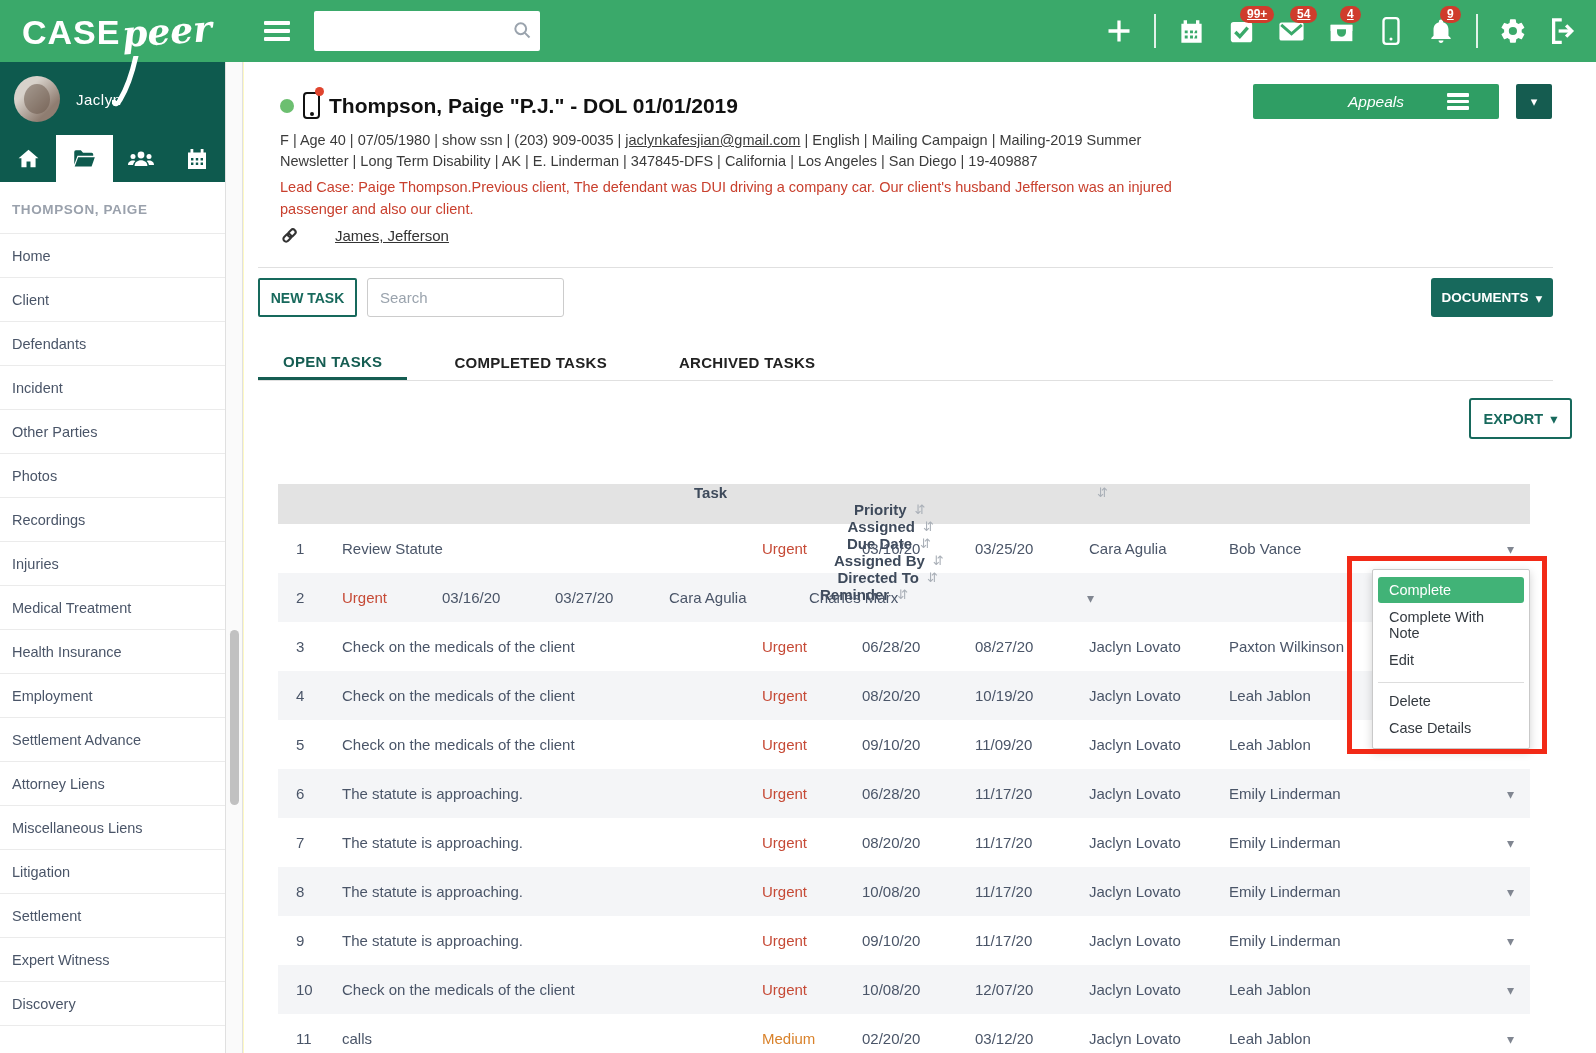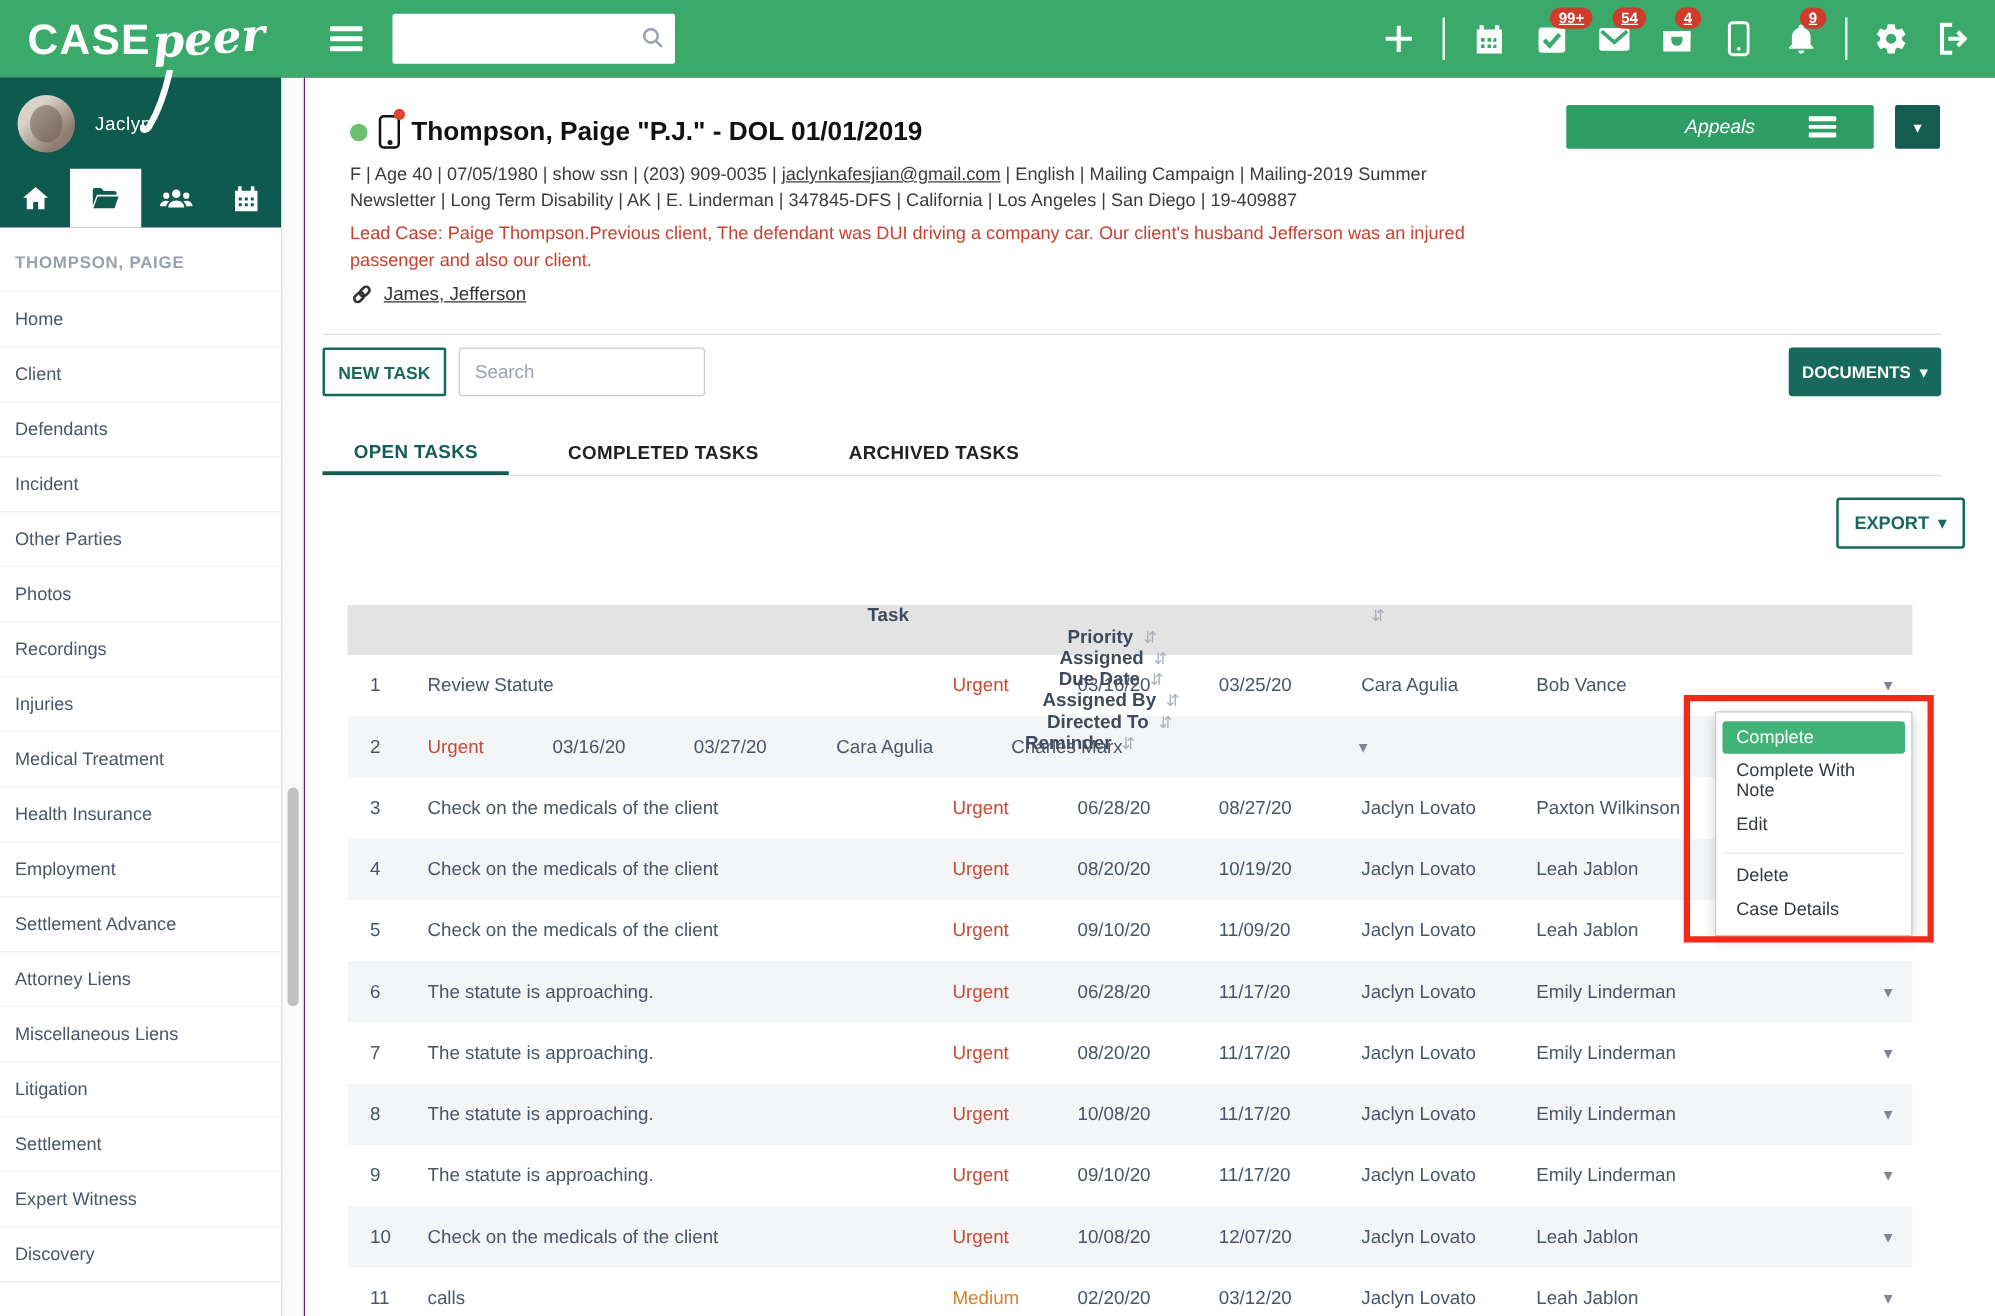--- a/index.html
+++ b/index.html
@@ -1,18 +1,18 @@
 <!DOCTYPE html>
 <html><head>
 <meta charset="utf-8">
 <style>
   * { margin:0; padding:0; box-sizing:border-box; }
   html,body { width:1596px; height:1053px; overflow:hidden; background:#fff;
     font-family:"Liberation Sans","DejaVu Sans",sans-serif; }
-  #app { position:relative; width:1596px; height:1053px; overflow:hidden; background:#701a75; }
+  #app { position:relative; width:1596px; height:1053px; overflow:hidden; background:#fef9c3; }
 
   
   .topbar { position:absolute; left:0; top:0; width:1596px; height:62px; background:#3aa96a; z-index:30; display:flex; align-items:center; }
   .logo { margin-left:22px; display:flex; align-items:baseline; color:#fff; cursor:pointer; }
   .logo-case { font-size:34px; font-weight:700; letter-spacing:1px; }
   .logo-peer { font-size:36px; font-style:italic; font-weight:700; font-family:"DejaVu Serif",serif; margin-left:2px; transform:rotate(-4deg); }
   .logo-tail { position:absolute; left:112px; top:56px; z-index:35; pointer-events:none; }
   .burger { margin-left:52px; width:26px; cursor:pointer; }
   .burger span { display:block; height:4px; background:#fff; border-radius:1px; margin:4px 0; }
   .hsearch { position:relative; margin-left:24px; width:226px; height:40px; background:#fff; border-radius:2px; }
@@ -57,21 +57,21 @@
   .case-actions { position:absolute; right:44px; top:22px; display:flex; }
   .appeals-btn { width:246px; height:35px; background:#2f9e64; color:#fff; display:flex; align-items:center; justify-content:center;
     font-size:15.5px; font-style:italic; cursor:pointer; position:relative; border-radius:2px; }
   .appeals-burger { position:absolute; right:30px; width:22px; }
   .appeals-burger span { display:block; height:3.5px; background:#fff; border-radius:1px; margin:3px 0; }
   .caret-btn { width:36px; height:35px; background:#155c50; color:#fff; margin-left:17px; display:flex; align-items:center;
     justify-content:center; font-size:13px; cursor:pointer; border-radius:2px; }
   .details { position:absolute; left:36px; top:68px; width:925px; font-size:14.5px; color:#3b3b3b; line-height:21px; }
   .details a { color:#3b3b3b; text-decoration:underline; cursor:pointer; }
   .lead-note { position:absolute; left:36px; top:114px; width:905px; font-size:14.5px; color:#c9402e; line-height:22px; }
-  .related { position:absolute; left:36px; top:164px; display:flex; align-items:center; }
+  .related { position:absolute; left:36px; top:164px; display:flex; align-items:center;gap:28px; }
   .related svg { margin-right:8px; }
   .related a { font-size:15px; color:#333; text-decoration:underline; cursor:pointer; }
   .hr1 { position:absolute; left:14px; top:205px; width:1295px; height:1px; background:#e0e0e0; }
 
   .task-toolbar { position:absolute; left:14px; top:216px; width:1295px; height:40px; }
   .newtask-btn { position:absolute; left:0; top:0; width:99px; height:39px; border:2px solid #17695c; color:#17695c;
     background:#fff; font-size:14px; font-weight:700; display:flex; align-items:center; justify-content:center; cursor:pointer; border-radius:2px; }
   .tsearch { position:absolute; left:109px; top:0; width:197px; height:39px; border:1px solid #ccc; border-radius:3px;
     font-size:15px; padding:0 12px; color:#444; outline:none; }
   .tsearch::placeholder { color:#9aa3ad; }

